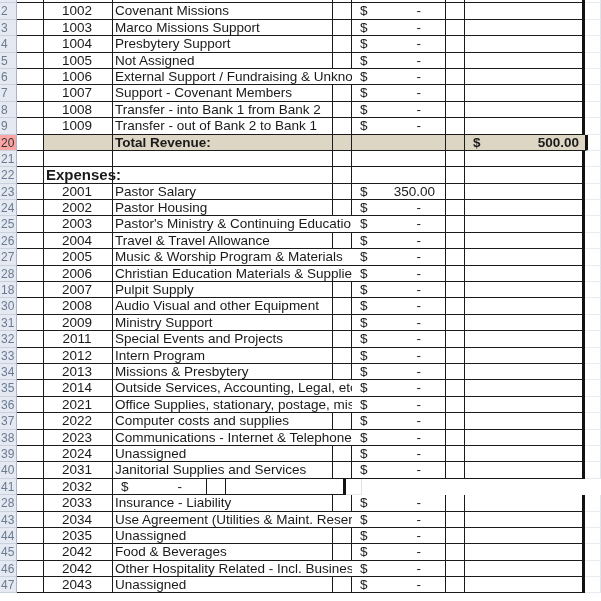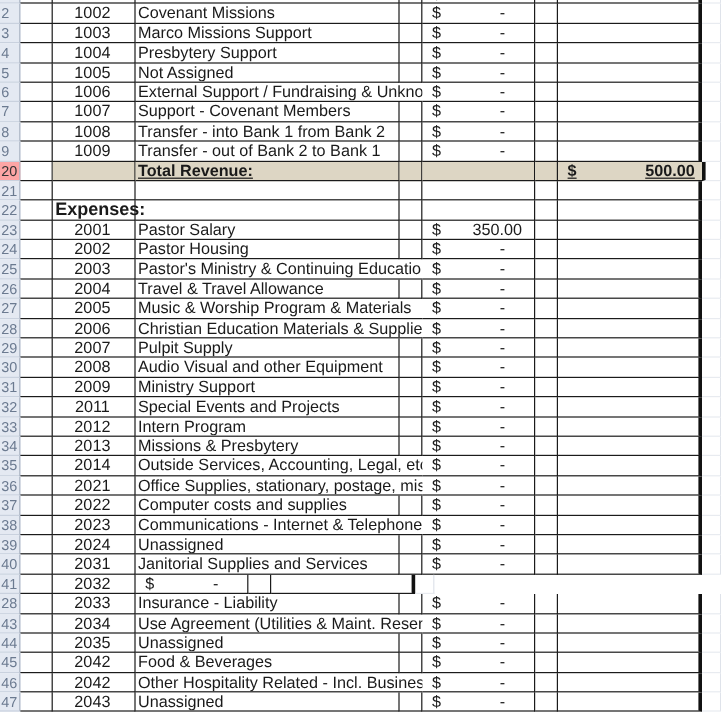--- a/index.html
+++ b/index.html
@@ -15,21 +15,21 @@
   .cA { width:27px; }
   .cB { width:69px; text-align:center; padding-right:2px; }
   .cC { width:220px; padding-left:2px; }
   .cD { width:19px; }
   .cE { width:94px; display:flex; justify-content:space-between; padding:0 10px 0 8px; }
   .cF { width:19px; }
   .cG { width:120px; display:flex; justify-content:space-between; padding:0 6px 0 8px; border-right:3px solid #111; }
   .cOut { width:16px; border-right:1px solid #dfe3ea; border-bottom:1px solid #e8ebf0; }
   .cE .dash { padding-right:14px; }
   .total .cB, .total .cC, .total .cD, .total .cE, .total .cF, .total .cG { background:#ddd6c4; }
-  .total .cC, .total .cG { font-weight:bold;text-decoration:underline; }
+  .total .cC, .total .cG { font-weight:bold; }
   .total .cG { border-right:none; }
   .total .cOut { border-left:3px solid #111; }
   .cC.wide { width:239px; border-right:none; }
   .heading { font-weight:bold; font-size:15px; padding-left:2px; }
 </style>
 </head>
 <body>
 
 <div class="sheet" id="sheet">
     <div class="row">
@@ -272,21 +272,21 @@
 
     <div class="cell cE">
       <span>$</span>
       <span class="dash">-</span>
     </div>
     <div class="cell cF"></div>
     <div class="cell cG"></div>
     <div class="cell cOut"></div>
   </div>
     <div class="row">
-    <div class="cell rh">29</div>
+    <div class="cell rh">18</div>
     <div class="cell cA"></div>
     <div class="cell cB">2007</div>
     <div class="cell cC">Pulpit Supply</div>
     <div class="cell cD"></div>
     <div class="cell cE">
       <span>$</span>
       <span class="dash">-</span>
     </div>
     <div class="cell cF"></div>
     <div class="cell cG"></div>

